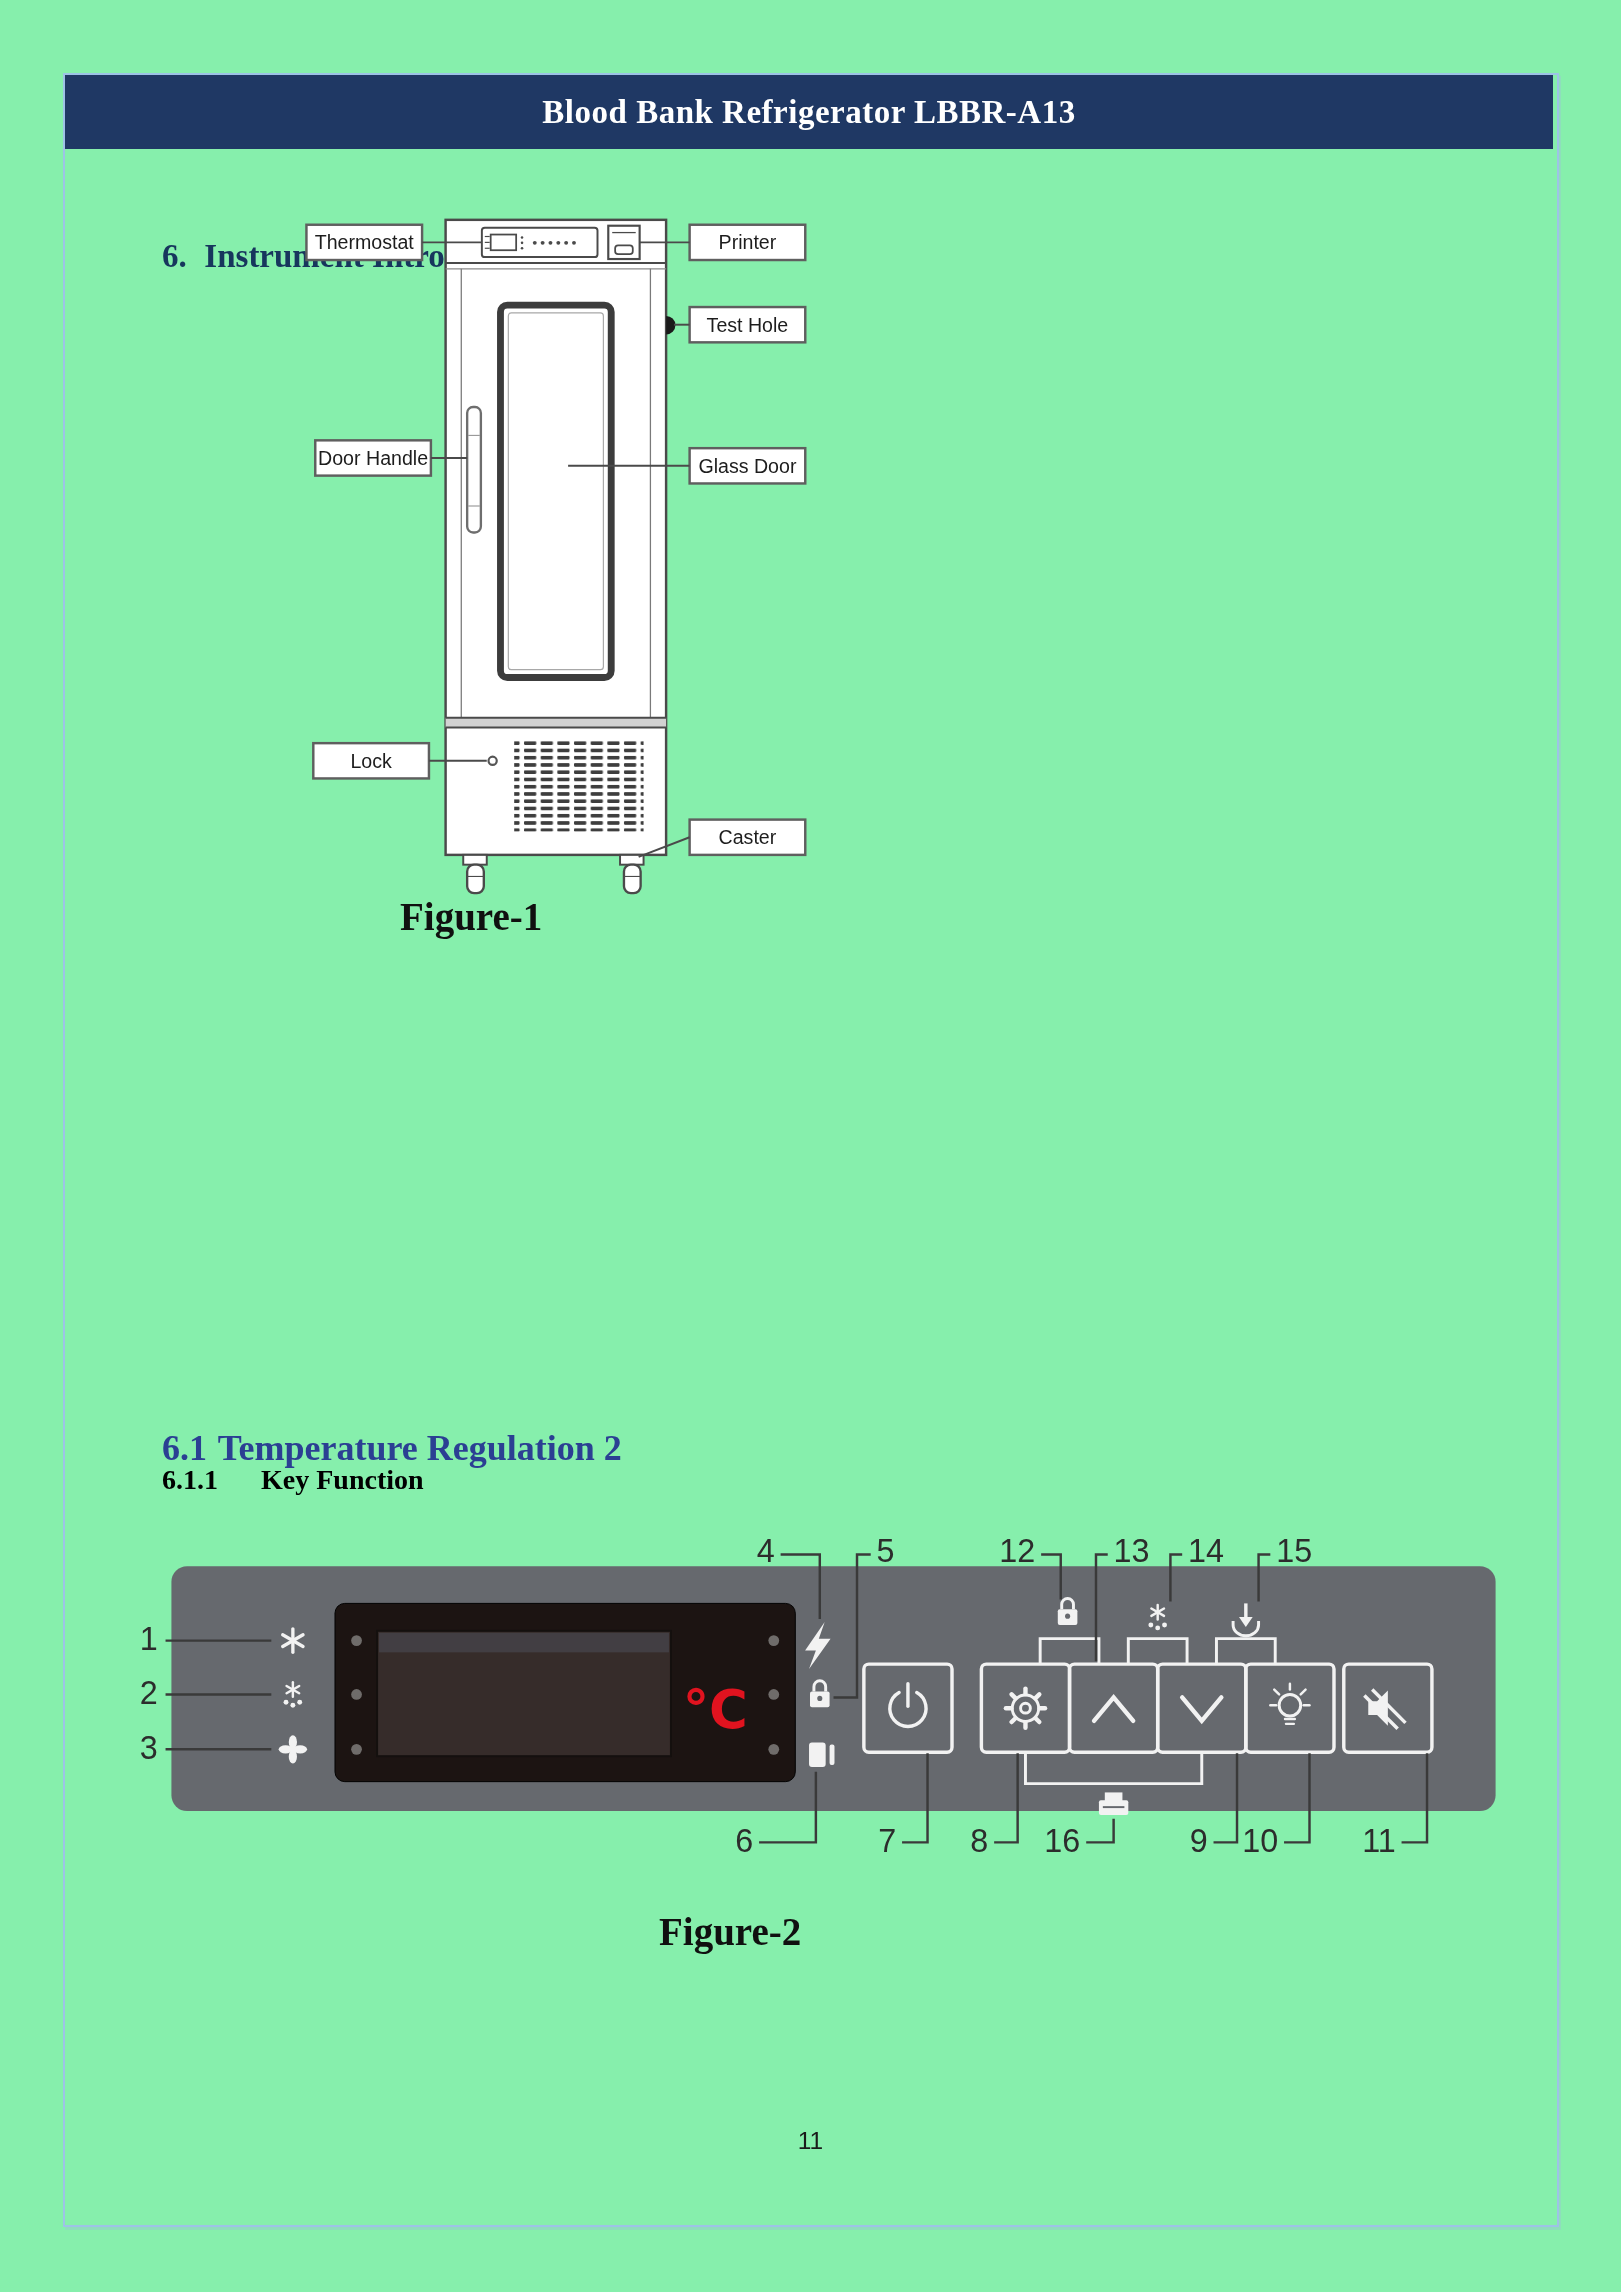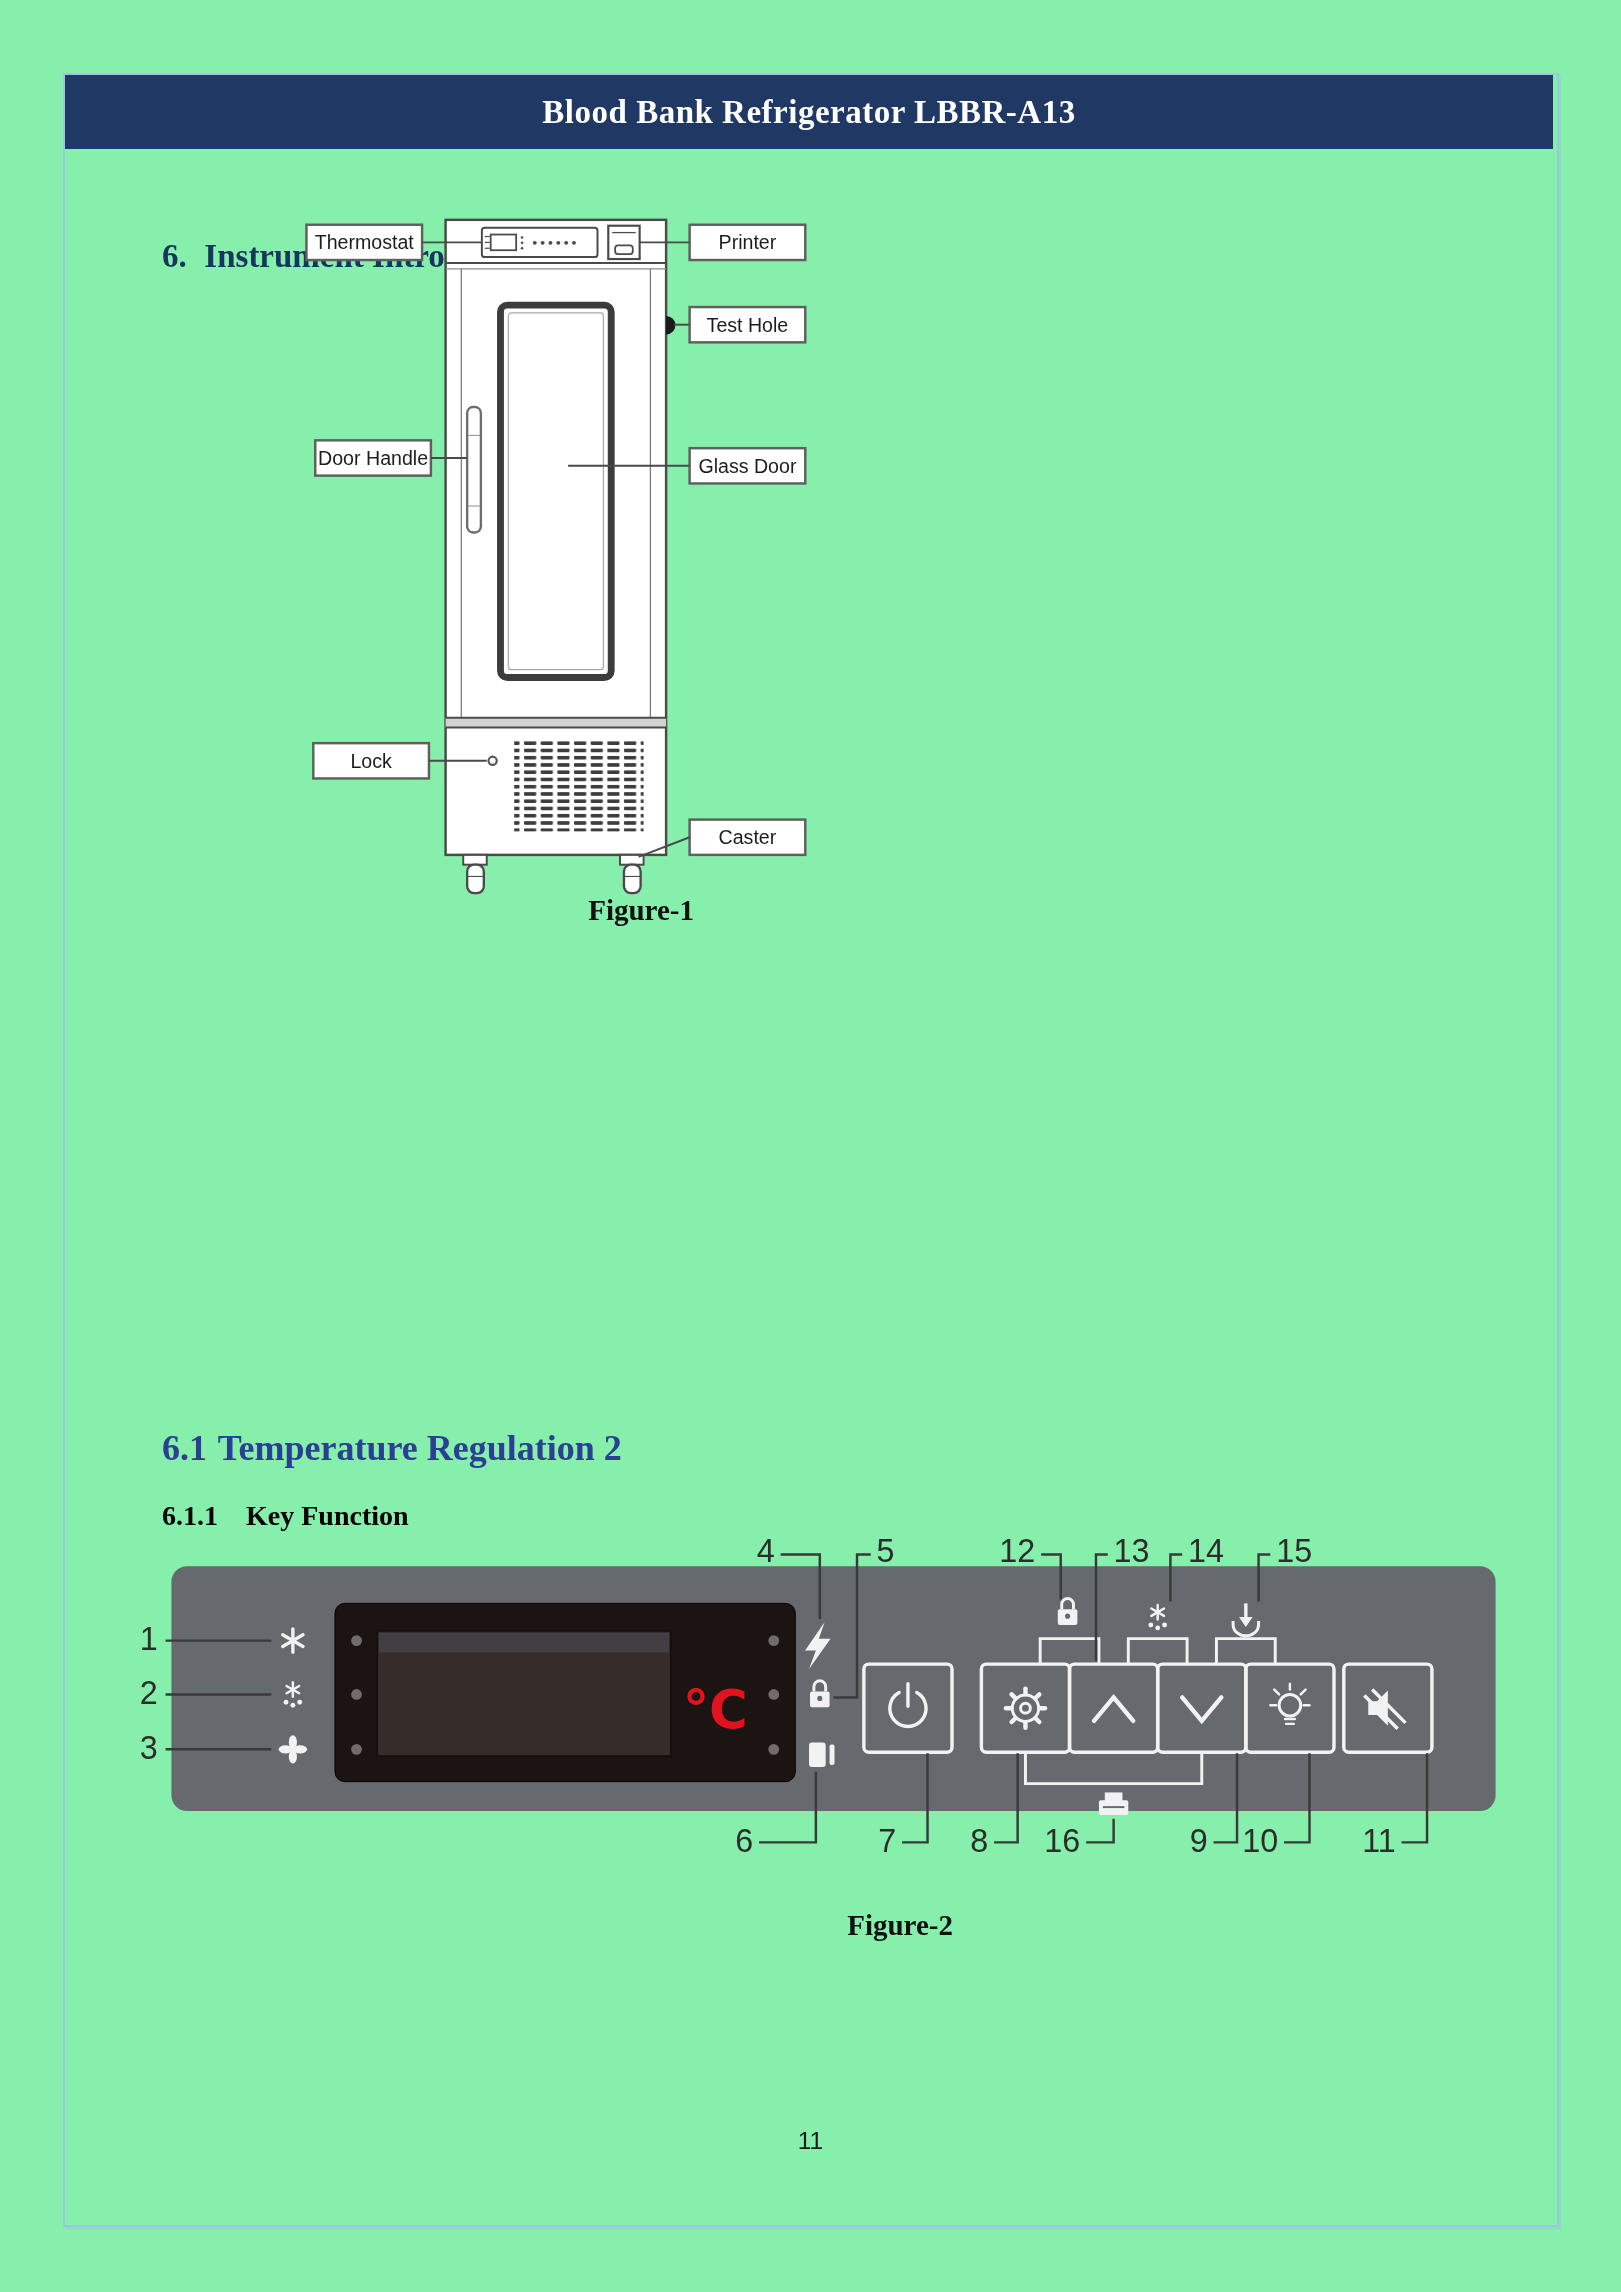--- a/index.html
+++ b/index.html
@@ -8,24 +8,24 @@
   .page-border{position:absolute;left:63px;top:73px;width:1492px;height:2150px;
         border:2px solid #9dc3e6;box-shadow:2px 2.9px 0 rgba(160,190,220,.35);}
   .header-bar{position:absolute;left:65px;top:75px;width:1488px;height:74px;
         background:#1f3864;display:flex;align-items:center;justify-content:center;}
   .header-title{color:#ffffff;font-family:"Liberation Serif",serif;font-weight:bold;
         font-size:33px;letter-spacing:0.5px;}
   .h-sec{position:absolute;left:162px;top:238px;display:flex;gap:17.6px;
         font-family:"Liberation Serif",serif;font-weight:bold;font-size:33px;color:#17365d;}
   .h-sub{position:absolute;left:162px;top:1427px;display:flex;gap:10.8px;
         font-family:"Liberation Serif",serif;font-weight:bold;font-size:36px;color:#2b3f93;}
-  .h-subsub{position:absolute;left:162px;top:1464px;display:flex;gap:28px;
-        font-family:"Liberation Serif",serif;font-weight:bold;font-size:28px;color:#000;margin-top:36px;}
-  .fig-caption{position:absolute;text-align:right;width:294px;
-        font-family:"Liberation Serif",serif;font-weight:bold;font-size:29px;color:#101010;}
+  .h-subsub{position:absolute;left:162px;top:1464px;display:flex;gap:43px;
+        font-family:"Liberation Serif",serif;font-weight:bold;font-size:28px;color:#000;}
+  .fig-caption{position:absolute;text-align:left;width:294px;
+        font-family:"Liberation Serif",serif;font-weight:bold;font-size:39px;color:#101010;}
   .cap1{left:400px;top:894px;}
   .cap2{left:659px;top:1909px;}
   .page-num{position:absolute;left:0;top:2127px;width:1621px;text-align:center;
         font-size:24.5px;color:#1a1a1a;}
   svg{position:absolute;}
   .lblbox{fill:#ffffff;stroke:#5f5f5f;stroke-width:2.5;}
   .lbltxt{fill:#1d1d1d;font-family:"Liberation Sans",sans-serif;font-size:20px;text-anchor:middle;}
   .leader{stroke:#4a4a4a;stroke-width:2;fill:none;}
   .callout-num{fill:#2c2c2c;font-family:"Liberation Sans",sans-serif;font-size:33px;}
   .callout-line{stroke:#3a3a3a;stroke-width:2.5;fill:none;}

